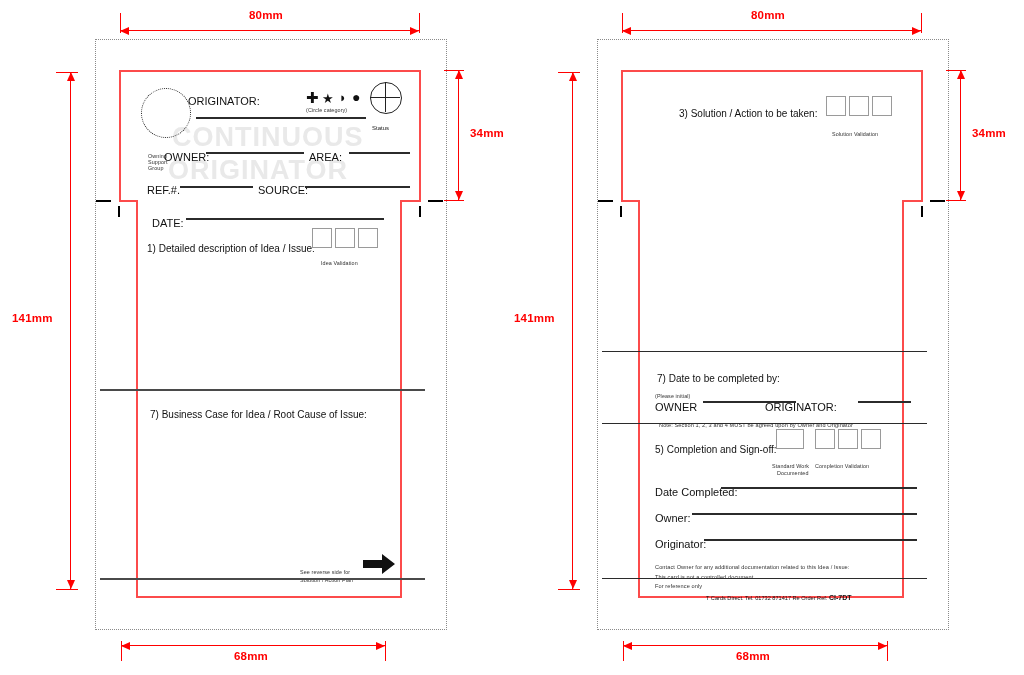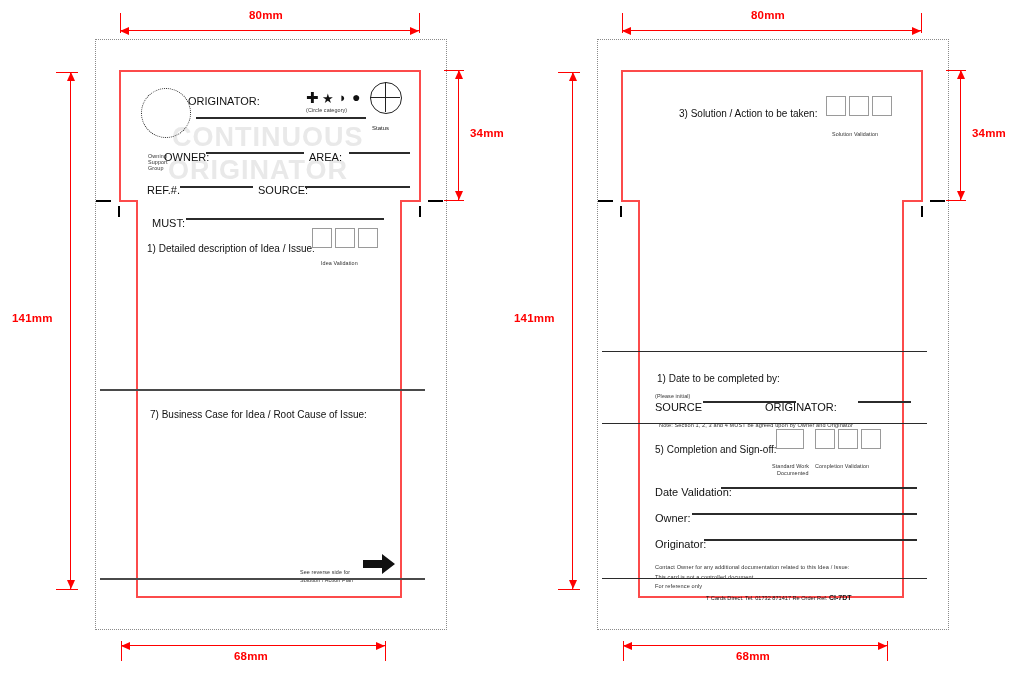--- a/index.html
+++ b/index.html
@@ -124,21 +124,21 @@
 <div class="t big" style="left:164px;top:139px;">OWNER:</div>
 <div class="fieldline" style="left:206px;top:152px;width:98px;"></div>
 <div class="t big" style="left:309px;top:139px;">AREA:</div>
 <div class="fieldline" style="left:349px;top:152px;width:61px;"></div>
 
 <div class="t big" style="left:147px;top:172px;">REF.#.</div>
 <div class="fieldline" style="left:180px;top:186px;width:73px;"></div>
 <div class="t big" style="left:258px;top:172px;">SOURCE:</div>
 <div class="fieldline" style="left:305px;top:186px;width:105px;"></div>
 
-<div class="t big" style="left:152px;top:205px;">MUST:</div>
+<div class="t big" style="left:152px;top:205px;">DATE:</div>
 <div class="fieldline" style="left:186px;top:218px;width:198px;"></div>
 
 <div class="t sec" style="left:147px;top:231px;">1) Detailed description of Idea / Issue:</div>
 <div class="box" style="left:312px;top:228px;width:18px;height:18px;"></div>
 <div class="box" style="left:335px;top:228px;width:18px;height:18px;"></div>
 <div class="box" style="left:358px;top:228px;width:18px;height:18px;"></div>
 <div class="t tiny" style="left:321px;top:248px;">Idea Validation</div>
 
 <div class="rule2" style="left:100px;top:389px;width:325px;"></div>
 
@@ -199,40 +199,40 @@
 <div class="ctick" style="left:921px;top:206px;width:2px;height:11px;"></div>
 
 <div class="t sec" style="left:679px;top:96px;">3) Solution / Action to be taken:</div>
 <div class="box" style="left:826px;top:96px;width:18px;height:18px;"></div>
 <div class="box" style="left:849px;top:96px;width:18px;height:18px;"></div>
 <div class="box" style="left:872px;top:96px;width:18px;height:18px;"></div>
 <div class="t tiny" style="left:832px;top:119px;">Solution Validation</div>
 
 <div class="rule" style="left:602px;top:351px;width:325px;"></div>
 
-<div class="t sec" style="left:657px;top:361px;">1) Date to be completed by:</div>
+<div class="t sec" style="left:657px;top:361px;">7) Date to be completed by:</div>
 <div class="t tiny" style="left:655px;top:381px;">(Please initial)</div>
-<div class="t big" style="left:655px;top:389px;">SOURCE</div>
+<div class="t big" style="left:655px;top:389px;">OWNER</div>
 <div class="fieldline" style="left:703px;top:401px;width:93px;"></div>
 <div class="t big" style="left:765px;top:389px;">ORIGINATOR:</div>
 <div class="fieldline" style="left:858px;top:401px;width:53px;"></div>
 <div class="t tiny" style="left:659px;top:410px;font-size:5.6px;">Note: Section 1, 2, 3 and 4 MUST be agreed upon by Owner and Originator</div>
 
 <div class="rule" style="left:602px;top:423px;width:325px;"></div>
 
 <div class="t sec" style="left:655px;top:432px;">5) Completion and Sign-off:</div>
 <div class="box" style="left:776px;top:429px;width:26px;height:18px;"></div>
 <div class="t tiny" style="left:772px;top:451px;">Standard Work</div>
 <div class="t tiny" style="left:777px;top:458px;">Documented</div>
 <div class="box" style="left:815px;top:429px;width:18px;height:18px;"></div>
 <div class="box" style="left:838px;top:429px;width:18px;height:18px;"></div>
 <div class="box" style="left:861px;top:429px;width:18px;height:18px;"></div>
 <div class="t tiny" style="left:815px;top:451px;">Completion Validation</div>
 
-<div class="t big" style="left:655px;top:474px;">Date Validation:</div>
+<div class="t big" style="left:655px;top:474px;">Date Completed:</div>
 <div class="fieldline" style="left:721px;top:487px;width:196px;"></div>
 <div class="t big" style="left:655px;top:500px;">Owner:</div>
 <div class="fieldline" style="left:692px;top:513px;width:225px;"></div>
 <div class="t big" style="left:655px;top:526px;">Originator:</div>
 <div class="fieldline" style="left:704px;top:539px;width:213px;"></div>
 
 <div class="t tiny" style="left:655px;top:552px;font-size:5.6px;">Contact Owner for any additional documentation related to this Idea / Issue:</div>
 <div class="t tiny" style="left:655px;top:562px;font-size:5.6px;">This card is not a controlled document.</div>
 <div class="t tiny" style="left:655px;top:571px;font-size:5.6px;">For reference only</div>
 

